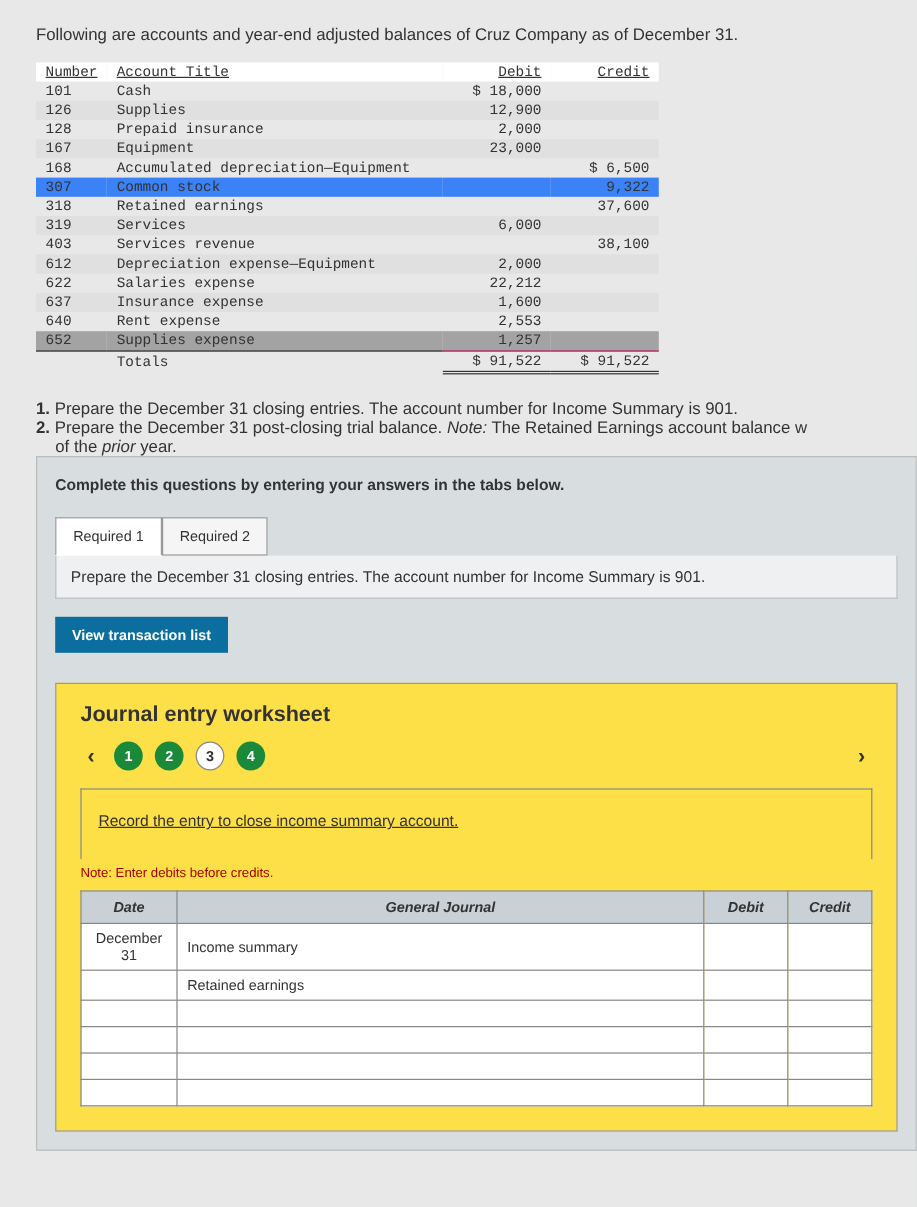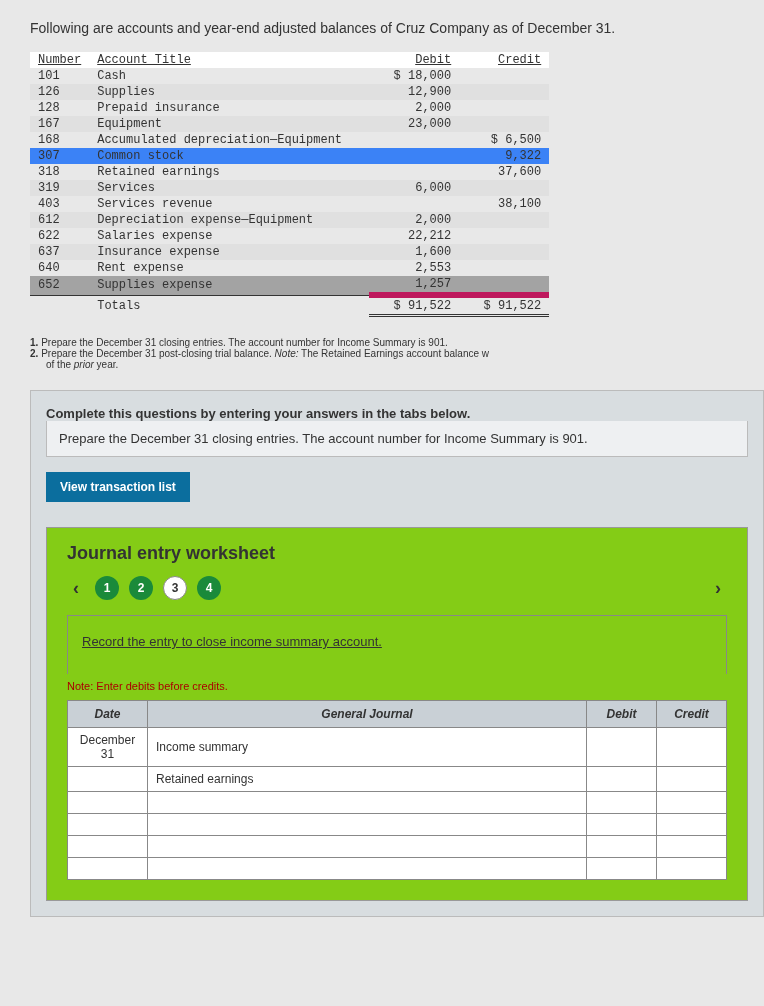--- a/index.html
+++ b/index.html
@@ -15,22 +15,22 @@
     .trial-balance {
       font-family: 'Courier New', monospace;
       font-size: 12px;
       margin-bottom: 20px;
     }
     .trial-balance table { border-collapse: collapse; }
     .trial-balance td { padding: 1px 8px; }
     .trial-balance td.num { text-align: right; }
     .tb-header-row td { background: #ffffff; text-decoration: underline; }
     .totals-row td { border-top: 1px solid #333; }
-    .totals-row td.grandtotal { border-top: 6px solid #be185d; border-bottom: 3px double #333; }
-    .instructions { margin-bottom: 20px; font-size: 10px; }
+    .totals-row td.grandtotal { border-top: 1px solid #be185d; border-bottom: 3px double #333; }
+    .instructions { font-size: 14px; }
     .instructions .num { font-weight: bold; }
     .italic { font-style: italic; }
     .complete-box {
       background: #d8dde0;
       border: 1px solid #bbb;
       padding: 15px;
       margin-bottom: 0;
     }
     .complete-title { font-weight: bold; font-size: 13px; }
     .tabs { display: flex; margin-top: 20px; }
@@ -54,21 +54,21 @@
       color: #ffffff;
       padding: 8px 14px;
       font-size: 12px;
       font-weight: bold;
       display: inline-block;
       margin: 15px 0;
       cursor: pointer;
       border: none;
     }
     .worksheet-card {
-      background: #84cc16;
+      background: #fde047;
       border: 1px solid #999;
       padding: 15px 20px 20px 20px;
       margin-top: 10px;
     }
     .worksheet-title { font-size: 18px; font-weight: bold; margin-bottom: 12px; }
     .pager { display: flex; align-items: center; gap: 10px; margin-bottom: 15px; justify-content: space-between; }
     .pager-left { display: flex; align-items: center; gap: 10px; }
     .pager .chev { font-size: 18px; font-weight: bold; cursor: pointer; padding: 0 6px; color:#333; }
     .step {
       width: 24px; height: 24px; border-radius: 50%;
@@ -230,20 +230,24 @@
     <span> The Retained Earnings account balance w</span>
   </div>
   <div style="padding-left:16px">
     <span>of the </span><span class="italic">prior</span><span> year.</span>
   </div>
 </div>
 
 <div class="complete-box">
   <div class="complete-title">Complete this questions by entering your answers in the tabs below.</div>
 
+  <div class="tabs">
+    <div class="tab active">Required 1</div>
+    <div class="tab">Required 2</div>
+  </div>
   <div class="tab-content">Prepare the December 31 closing entries. The account number for Income Summary is 901.</div>
 
   <button class="view-btn">View transaction list</button>
 
   <div class="worksheet-card">
     <div class="worksheet-title">Journal entry worksheet</div>
 
     <div class="pager">
       <div class="pager-left">
         <span class="chev">‹</span>

